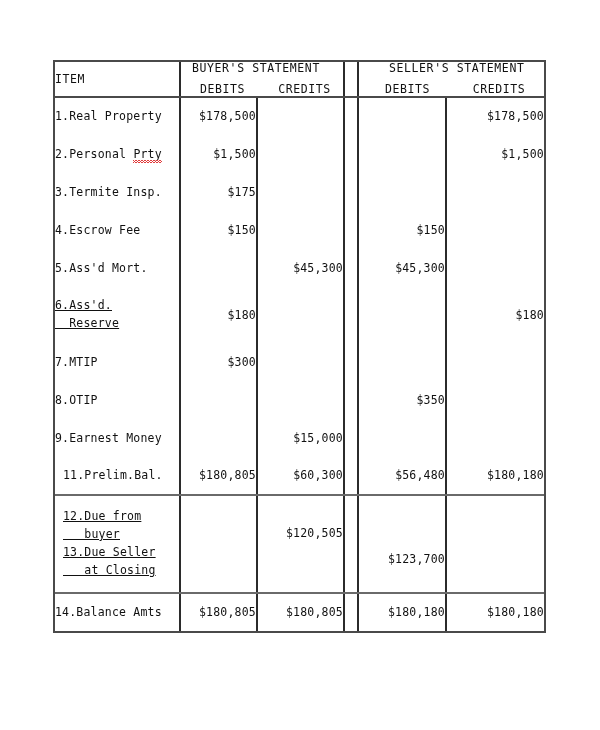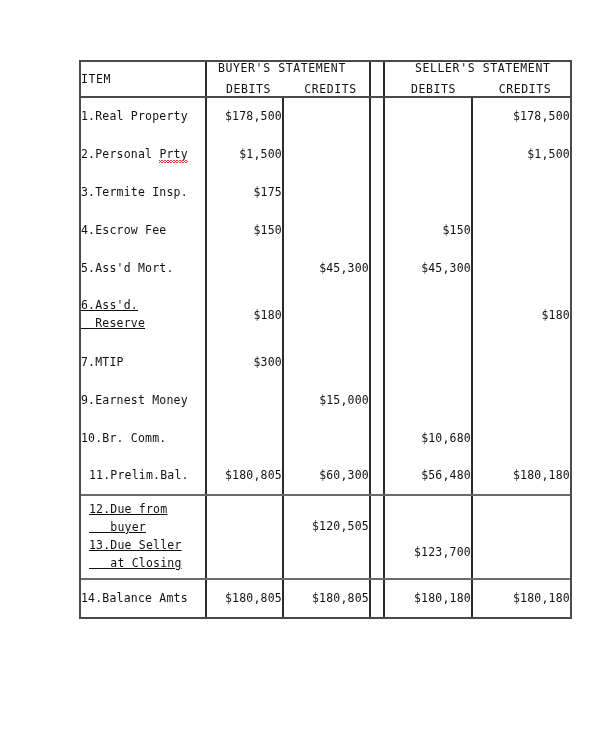--- a/index.html
+++ b/index.html
@@ -17,21 +17,20 @@
   }
 
   #sheet {
     position: absolute;
     left: 53px;
     top: 60px;
     width: 493px;
     border: 2px solid #4a4a4a;
     background: #ffffff;
     box-sizing: border-box;
-    margin-left: 26px;
   }
 
   table.stmt {
     border-collapse: collapse;
     width: 100%;
     table-layout: fixed;
     font-size: 11.5px;
     line-height: 1.08;
   }
 
@@ -103,21 +102,21 @@
     letter-spacing: 0.2px;
   }
   .bd { border-right: 2px solid #2b2b2b; }
   .bc { border-right: 2px solid #2b2b2b; }
   .sd { border-right: 2px solid #2b2b2b; }
   .sc { }
   .gapcell { border-right: 2px solid #2b2b2b; }
 
   tr.body-row td { height: 38px; }
   tr.tall-row td { height: 56px; }
-  tr.block-row td { height: 84px; }
+  tr.block-row td { height: 98px; }
 
   
   tr.rule-under > td { border-bottom: 2px solid #6a6a6a; padding-left: 8px; }
 
   .two-line {
     display: block;
     white-space: pre;
     line-height: 1.55;
     text-decoration: underline;
   }
@@ -223,33 +222,33 @@
         </tr>
         <tr class="body-row">
           <td class="item">7.MTIP</td>
           <td class="num bd">$300</td>
           <td class="num bc"></td>
           <td class="gapcell v-left"></td>
           <td class="num sd"></td>
           <td class="num sc"></td>
         </tr>
         <tr class="body-row">
+          <td class="item">8.OTIP</td>
+          <td class="num bd"></td>
+          <td class="num bc"></td>
+          <td class="gapcell v-left"></td>
+          <td class="num sd">$350</td>
+          <td class="num sc"></td>
+        </tr>
+        <tr class="body-row">
           <td class="item">9.Earnest Money</td>
           <td class="num bd"></td>
           <td class="num bc">$15,000</td>
           <td class="gapcell v-left"></td>
           <td class="num sd"></td>
-          <td class="num sc"></td>
-        </tr>
-        <tr class="body-row">
-          <td class="item">10.Br. Comm.</td>
-          <td class="num bd"></td>
-          <td class="num bc"></td>
-          <td class="gapcell v-left"></td>
-          <td class="num sd">$10,680</td>
           <td class="num sc"></td>
         </tr>
         <tr class="body-row rule-under">
           <td class="item">11.Prelim.Bal.</td>
           <td class="num bd">$180,805</td>
           <td class="num bc">$60,300</td>
           <td class="gapcell v-left"></td>
           <td class="num sd">$56,480</td>
           <td class="num sc">$180,180</td>
         </tr>

